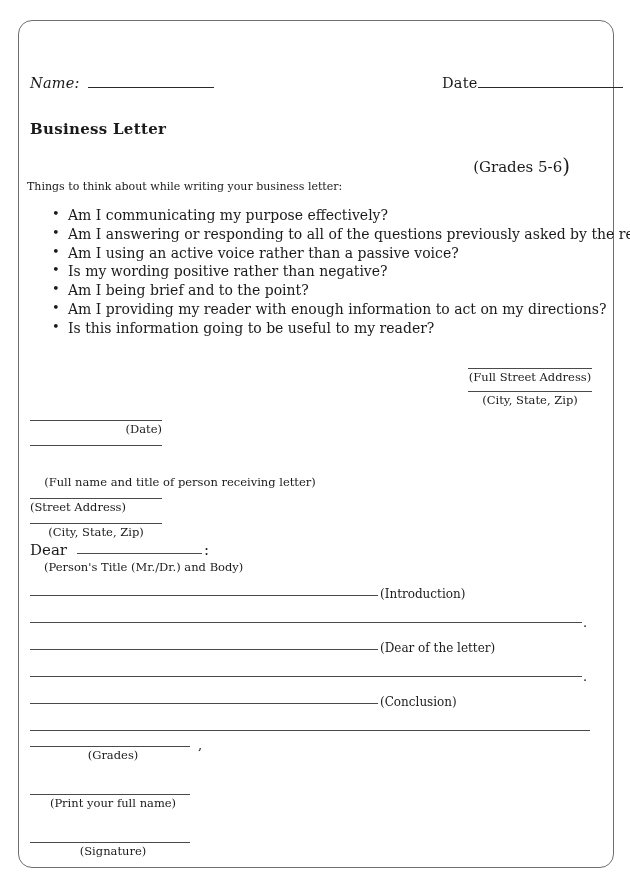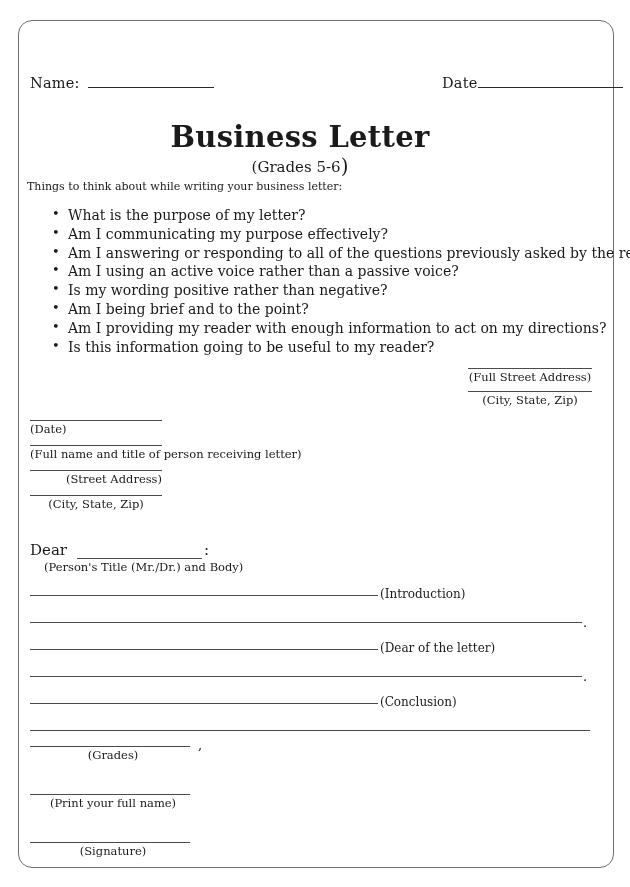--- a/index.html
+++ b/index.html
@@ -48,20 +48,21 @@
   .nd-label {
     font-size: 14.5px;
     letter-spacing: 0.2px;
   }
   #name-group {
     position: absolute;
     left: 0;
     top: 0;
     display: flex;
     align-items: baseline;
+    font-style: italic;
   }
   #name-rule {
     display: inline-block;
     width: 126px;
     border-bottom: 1.3px solid #2a2a2a;
     margin-left: 8px;
     height: 13px;
   }
   #date-group {
     position: absolute;
@@ -78,32 +79,32 @@
     margin-left: 1px;
     height: 13px;
   }
 
   
   #title {
     position: absolute;
     left: 0;
     top: 100px;
     width: 540px;
-    text-align: center;
-    font-size: 29px;
+    text-align: left;
+    font-size: 15px;
     font-weight: bold;
     font-family: "DejaVu Serif", "Liberation Serif", serif;
     letter-spacing: 0.3px;
   }
   #subtitle {
     position: absolute;
     left: 0;
     top: 134px;
     width: 540px;
-    text-align: center;
+    text-align: right;
     font-size: 15px;
   }
   #subtitle .big-paren {
     font-size: 20px;
     vertical-align: -1px;
   }
 
   
   #intro {
     position: absolute;
@@ -162,36 +163,36 @@
   #recipient-block {
     position: absolute;
     left: 0;
     top: 400px;
     width: 420px;
   }
   #recipient-block .r-date   { width: 132px; }
   #recipient-block .r-full   { width: 132px; }
   #recipient-block .r-street { width: 132px; }
   #recipient-block .r-city   { width: 132px; }
-  #recipient-block .cap-date   { width: 132px; text-align: left; }
-  #recipient-block .cap-full   { width: 300px; text-align: left; }
-  #recipient-block .cap-street { width: 132px; text-align: right; }
+  #recipient-block .cap-date   { width: 132px; text-align: right; }
+  #recipient-block .cap-full   { width: 300px; text-align: center; margin-top: 28px; }
+  #recipient-block .cap-street { width: 132px; text-align: left; }
   #recipient-block .cap-city   { width: 132px; text-align: center; }
   .gap-8 { height: 8px; }
 
   
   #salutation {
     position: absolute;
     left: 0;
     top: 521px;
     width: 400px;
   }
   #sal-row {
     display: flex;
-    align-items: flex-end;
+    align-items: flex-start;
     font-size: 15px;
   }
   #sal-rule {
     display: inline-block;
     width: 125px;
     border-bottom: 1.2px solid #4a4a4a;
     margin: 0 2px 0 10px;
     height: 12px;
   }
   #sal-caption {
@@ -298,21 +299,20 @@
       <span id="date-rule"></span>
     </div>
   </div>
 
   <div id="title">Business Letter</div>
   <div id="subtitle"><span>(</span><span>Grades 5-6</span><span class="big-paren">)</span></div>
 
   <div id="intro">Things to think about while writing your business letter:</div>
 
   <ul id="bullets">
-    <li>What is the purpose of my letter?</li>
     <li>Am I communicating my purpose effectively?</li>
     <li>Am I answering or responding to all of the questions previously asked by the reader?</li>
     <li>Am I using an active voice rather than a passive voice?</li>
     <li>Is my wording positive rather than negative?</li>
     <li>Am I being brief and to the point?</li>
     <li>Am I providing my reader with enough information to act on my directions?</li>
     <li>Is this information going to be useful to my reader?</li>
   </ul>
 
   <div id="sender-block">

